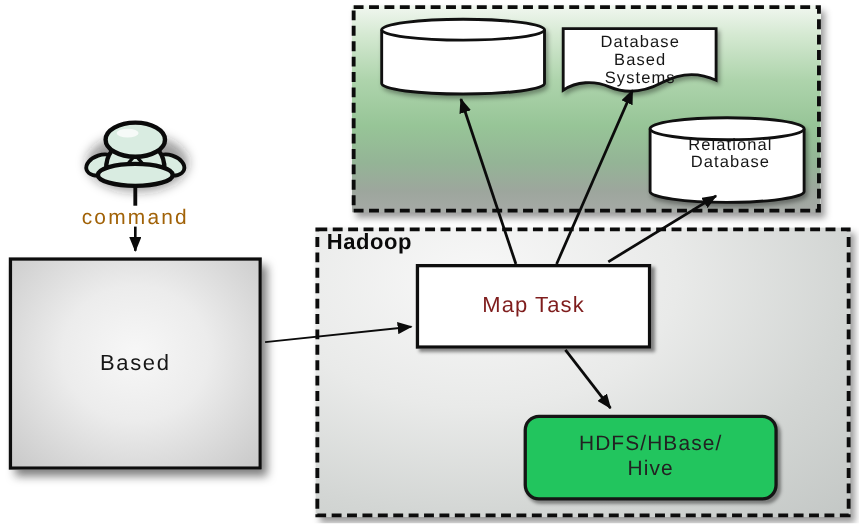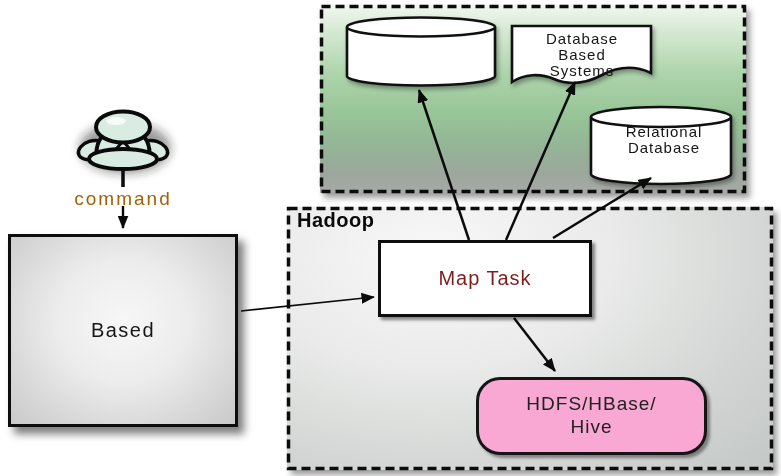--- a/index.html
+++ b/index.html
@@ -28,21 +28,21 @@
     font-size:20px;letter-spacing:1.5px;color:#161616;
   }
   .node-maptask{
     left:378px;top:240px;width:214px;height:77px;
     background:#ffffff;border:3px solid #0e0e0e;
     box-shadow:3px 3px 3px rgba(0,0,0,.45);
     font-size:20px;letter-spacing:1px;color:#7f1d1d;
   }
   .node-hdfs{
     left:476px;top:377px;width:231px;height:78px;
-    background:#f9a8d4;border:3px solid #151515;border-radius:24px;
+    background:#22c55e;border:3px solid #151515;border-radius:14px;
     box-shadow:3px 3px 3px rgba(0,0,0,.4);
     font-size:19px;letter-spacing:1px;line-height:1.2;color:#222;white-space:pre-line;
   }
   .lbl{
     position:absolute;text-align:center;color:#161616;white-space:pre-line;
     font-size:15px;line-height:1.08;letter-spacing:1px;
   }
   .lbl-edw{left:344px;top:33px;width:154px;}
   .lbl-doc{left:513px;top:31px;width:138px;}
   .lbl-reldb{left:592px;top:124px;width:144px;}

